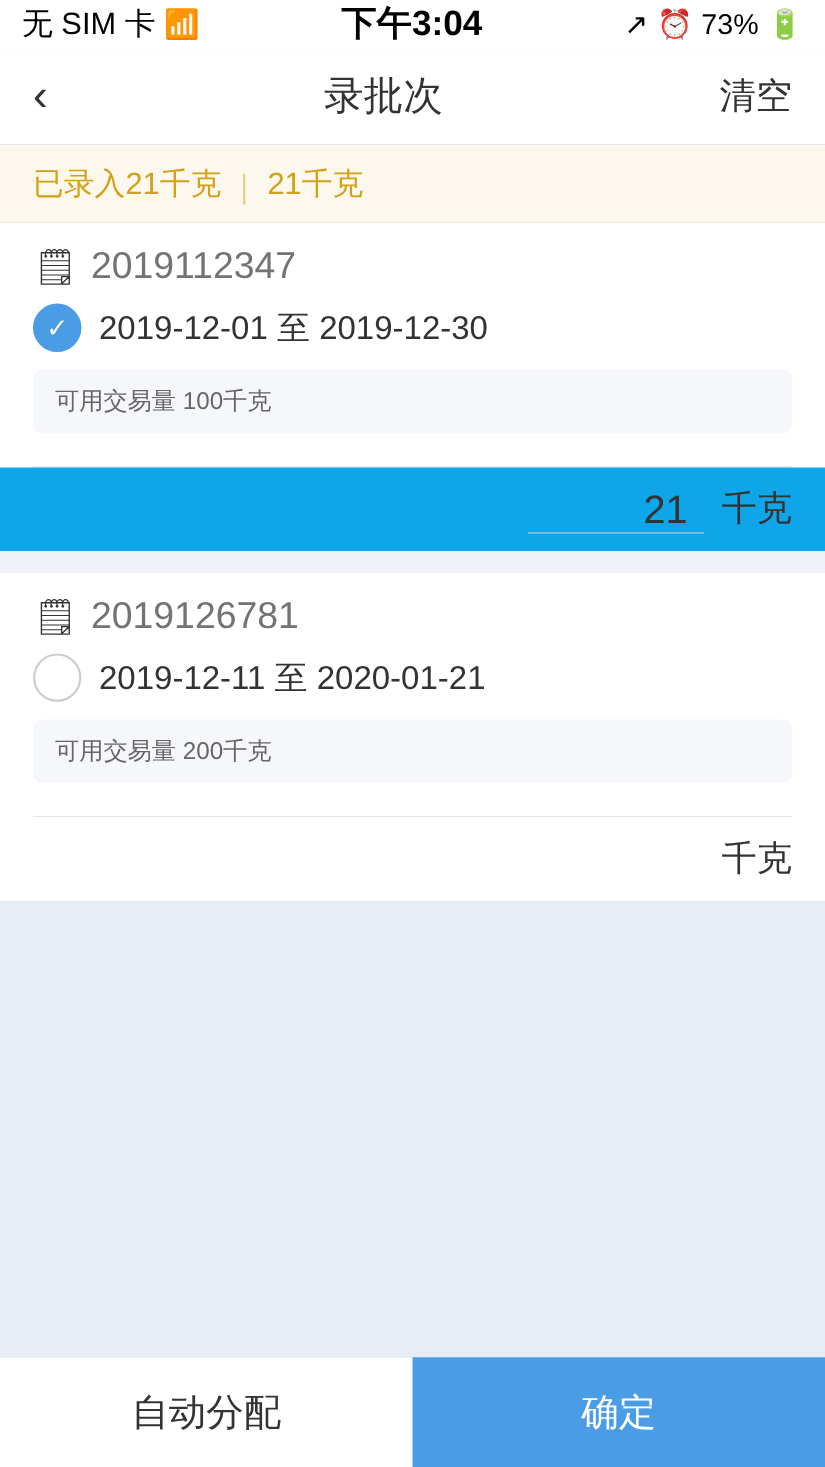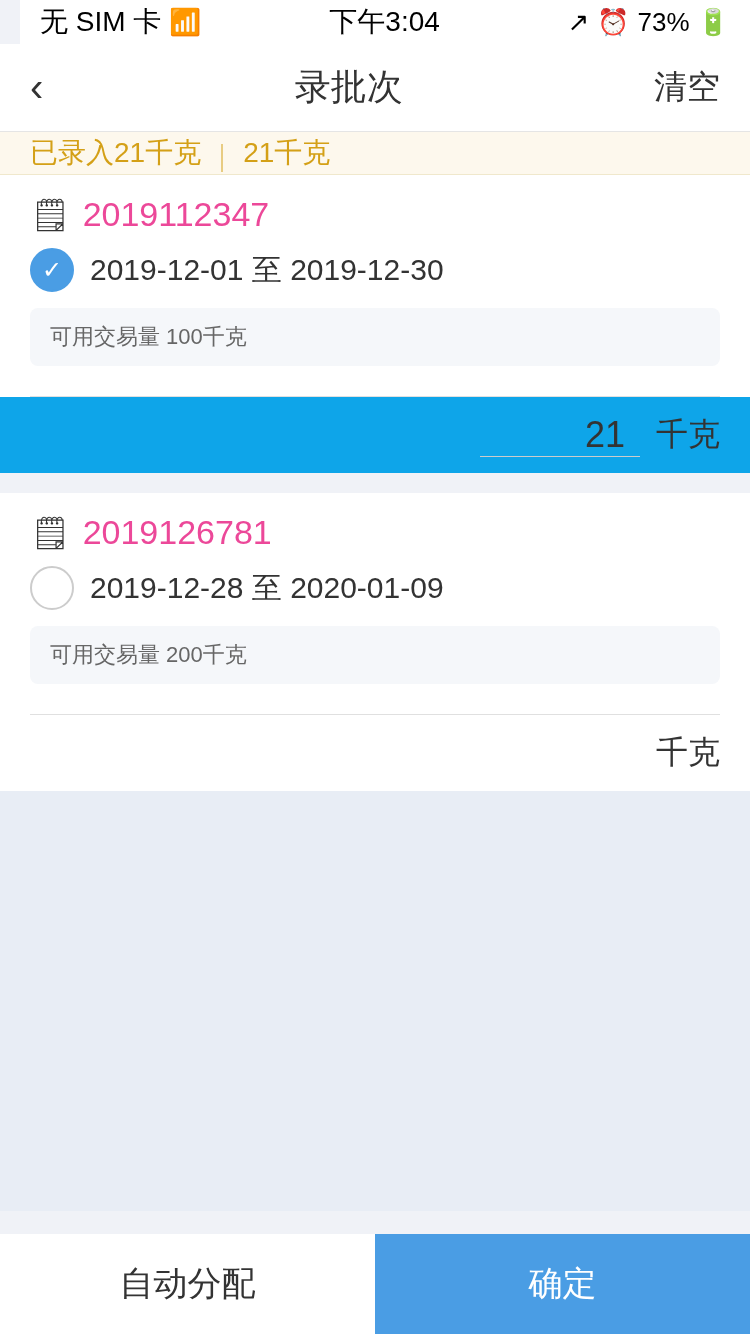--- a/index.html
+++ b/index.html
@@ -14,32 +14,31 @@
 
     
     .status-bar {
       background: #fff;
       height: 44px;
       display: flex;
       align-items: center;
       justify-content: space-between;
       padding: 0 20px;
       font-size: 28px;
-      margin-left: 20px;
     }
     .status-left {
       display: flex;
       align-items: center;
       gap: 8px;
       font-size: 28px;
       color: #000;
     }
     .status-center {
-      font-size: 28px;
-      font-weight: 400;
+      font-size: 32px;
+      font-weight: 700;
       color: #000;
     }
     .status-right {
       display: flex;
       align-items: center;
       gap: 8px;
       font-size: 26px;
       color: #000;
     }
 
@@ -66,21 +65,21 @@
     .nav-clear {
       font-size: 33px;
       color: #333;
       cursor: pointer;
       text-align: right;
     }
 
     
     .info-banner {
       background: #fdf8ed;
-      padding: 2px 30px;
+      padding: 16px 30px;
       display: flex;
       align-items: flex-end;
       gap: 20px;
       border-bottom: 1px solid #f0e8cc;
     }
     .info-item {
       font-size: 28px;
       color: #d4a017;
     }
     .info-divider {
@@ -106,21 +105,21 @@
       align-items: center;
       gap: 12px;
       margin-bottom: 14px;
     }
     .batch-icon {
       font-size: 32px;
       color: #333;
     }
     .batch-id {
       font-size: 34px;
-      color: #ec4899;
+      color: #737373;
       font-weight: 500;
     }
 
     .batch-date-row {
       display: flex;
       align-items: center;
       gap: 16px;
       margin-bottom: 16px;
     }
     .radio-btn {
@@ -314,21 +313,21 @@
 <div class="section-gap"></div>
 
 <div class="card-section">
   <div class="batch-item-2">
     <div class="batch-header">
       <span class="batch-icon">🗒</span>
       <span class="batch-id">2019126781</span>
     </div>
     <div class="batch-date-row">
       <div class="radio-btn"></div>
-      <span class="batch-date">2019-12-28 至 2020-01-09</span>
+      <span class="batch-date">2019-12-11 至 2020-01-21</span>
     </div>
     <div class="batch-availability">可用交易量 200千克</div>
   </div>
   <div class="divider-line"></div>
   <div class="input-row">
     <span class="input-unit">千克</span>
   </div>
 </div>
 
 <div class="empty-area"></div>

